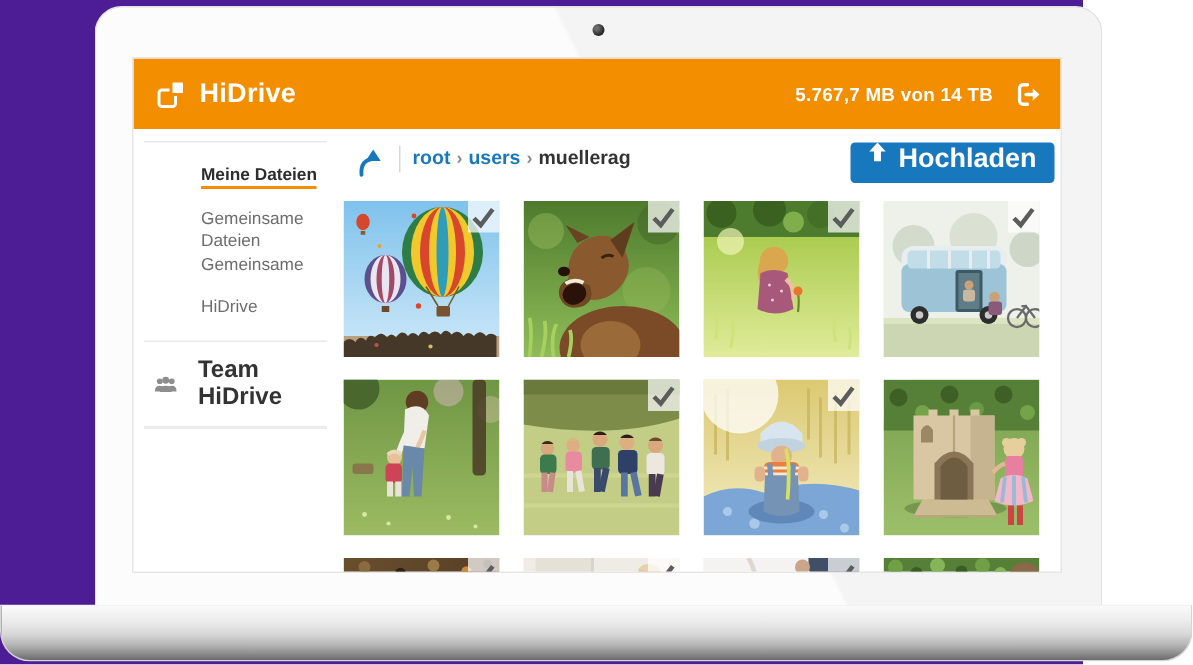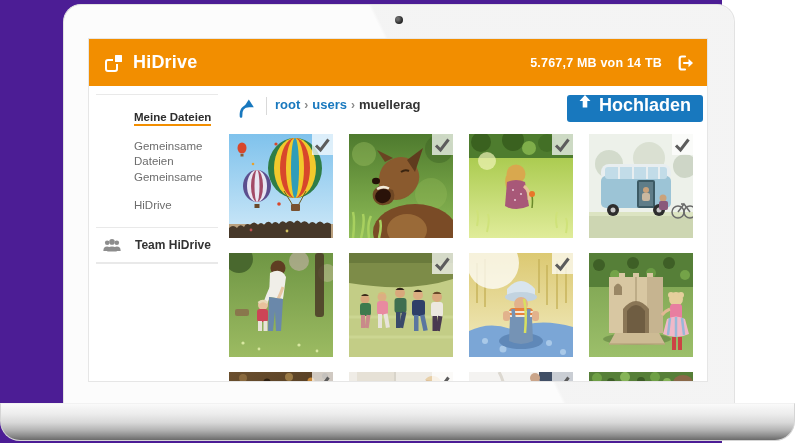--- a/index.html
+++ b/index.html
@@ -61,21 +61,21 @@
   .side-divider.first{margin-top:8px}
   .root-row{display:flex;align-items:center;padding:12px 12px 0 15px;cursor:pointer}
   .root-label{margin-left:13px;font-weight:bold;font-size:12px;color:#333}
   .caret{margin-left:auto;width:0;height:0;border-left:4px solid transparent;border-right:4px solid transparent;border-top:5px solid #4a4a4a}
   .sub-list{margin:15px 0 0 45px}
   .sub-item{margin-bottom:13px;color:#6d6d6d;font-size:11.5px;line-height:1.35;width:82px;cursor:pointer}
   .sub-item.active{color:#2d2d2d;font-weight:bold}
   .sub-item.active span{border-bottom:2px solid var(--accent-orange,#F28E00);padding-bottom:1px}
   .sub-item.twoline{margin-bottom:0}
   .bottom-row{display:flex;align-items:center;padding:10px 10px 10px 14px;cursor:pointer}
-  .bottom-label{margin-left:14px;font-weight:bold;font-size:12px;color:#333}
+  .bottom-label{margin-left:14px;font-weight:bold;font-size:16px;color:#333}
 
   
   .main{position:absolute;left:137px;top:0;right:0;bottom:0}
   .toolbar{display:flex;align-items:center;height:28px;margin:8px 4px 0 10px}
   .breadcrumb{display:flex;align-items:flex-start;gap:8px}
   .crumb-divider{width:1px;height:18px;background:#d9d9d9}
   .crumbs{display:flex;align-items:center;gap:4px;font-size:13px;font-weight:bold}
   .crumb-link{color:var(--accent-blue,#1878BE);cursor:pointer;text-decoration:none}
   .crumb-sep{color:#8a8a8a;font-size:12px}
   .crumb-current{color:#333}

